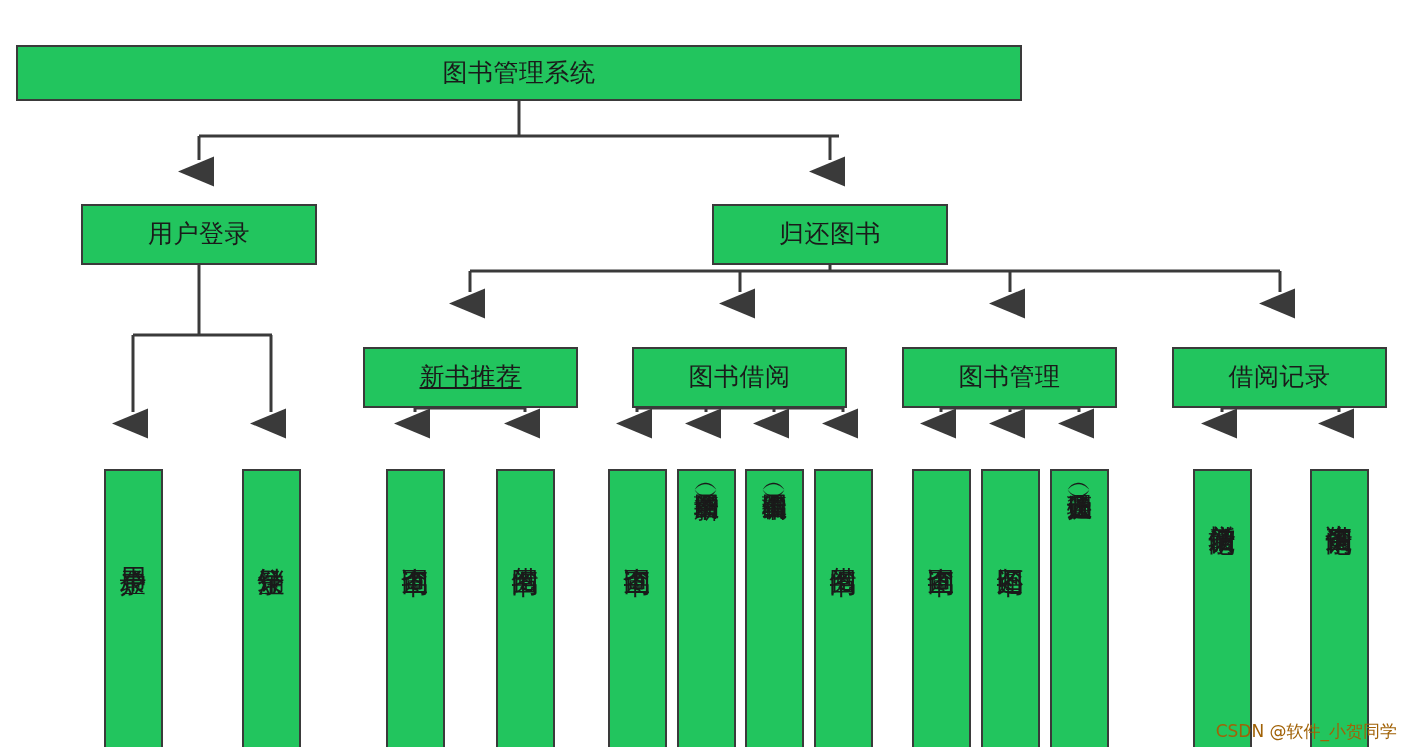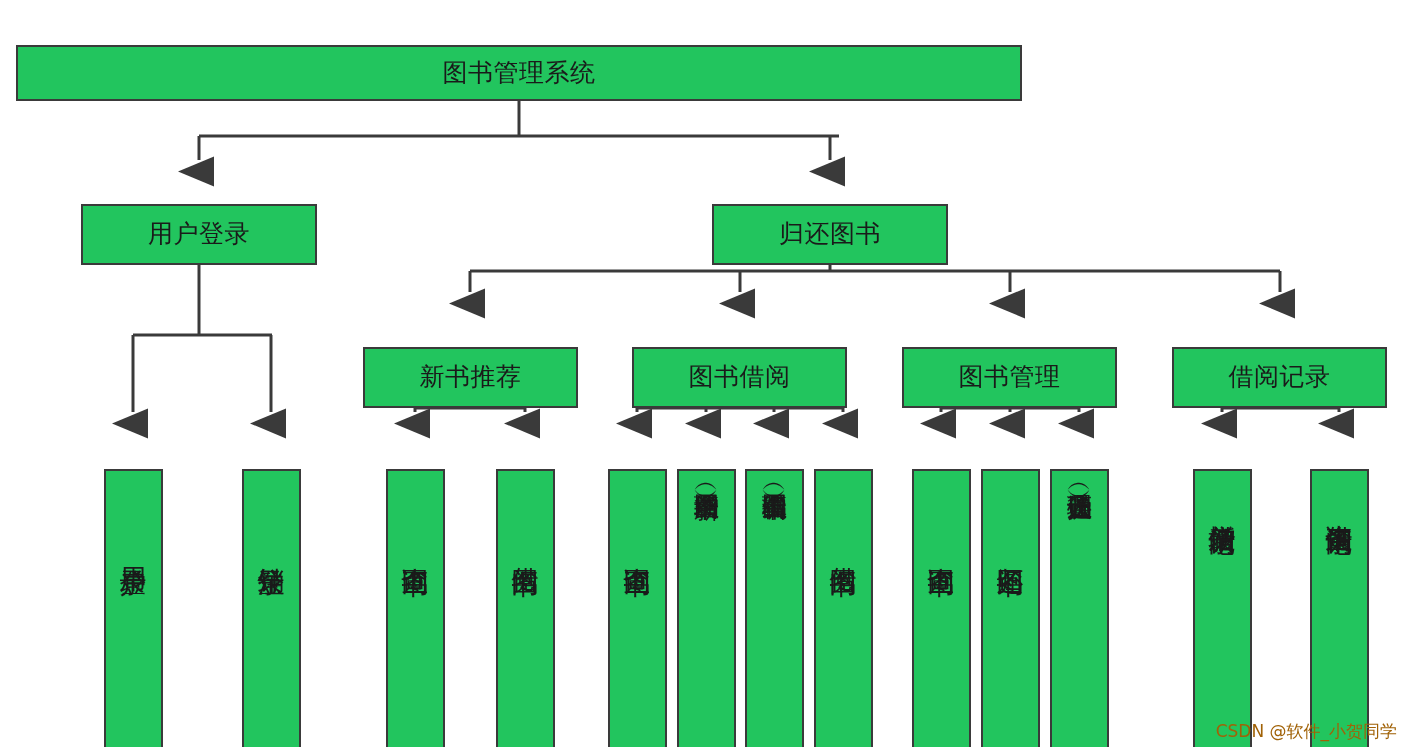--- a/index.html
+++ b/index.html
@@ -138,21 +138,21 @@
     <span class="label">图书管理系统</span>
   </div>
 
   <div class="node horiz" style="left:81px; top:172px; width:236px; height:61px;">
     <span class="label">用户登录</span>
   </div>
   <div class="node horiz" style="left:712px; top:172px; width:236px; height:61px;">
     <span class="label">归还图书</span>
   </div>
 
-  <div class="node horiz" style="left:363px; top:315px; width:215px; height:61px;">
+  <div class="node horiz" style="left:363px; top:315px; width:215px; height:61px;text-decoration:underline;">
     <span class="label">新书推荐</span>
   </div>
   <div class="node horiz" style="left:632px; top:315px; width:215px; height:61px;">
     <span class="label">图书借阅</span>
   </div>
   <div class="node horiz" style="left:902px; top:315px; width:215px; height:61px;">
     <span class="label">图书管理</span>
   </div>
   <div class="node horiz" style="left:1172px; top:315px; width:215px; height:61px;justify-content:center;">
     <span class="label">借阅记录</span>

